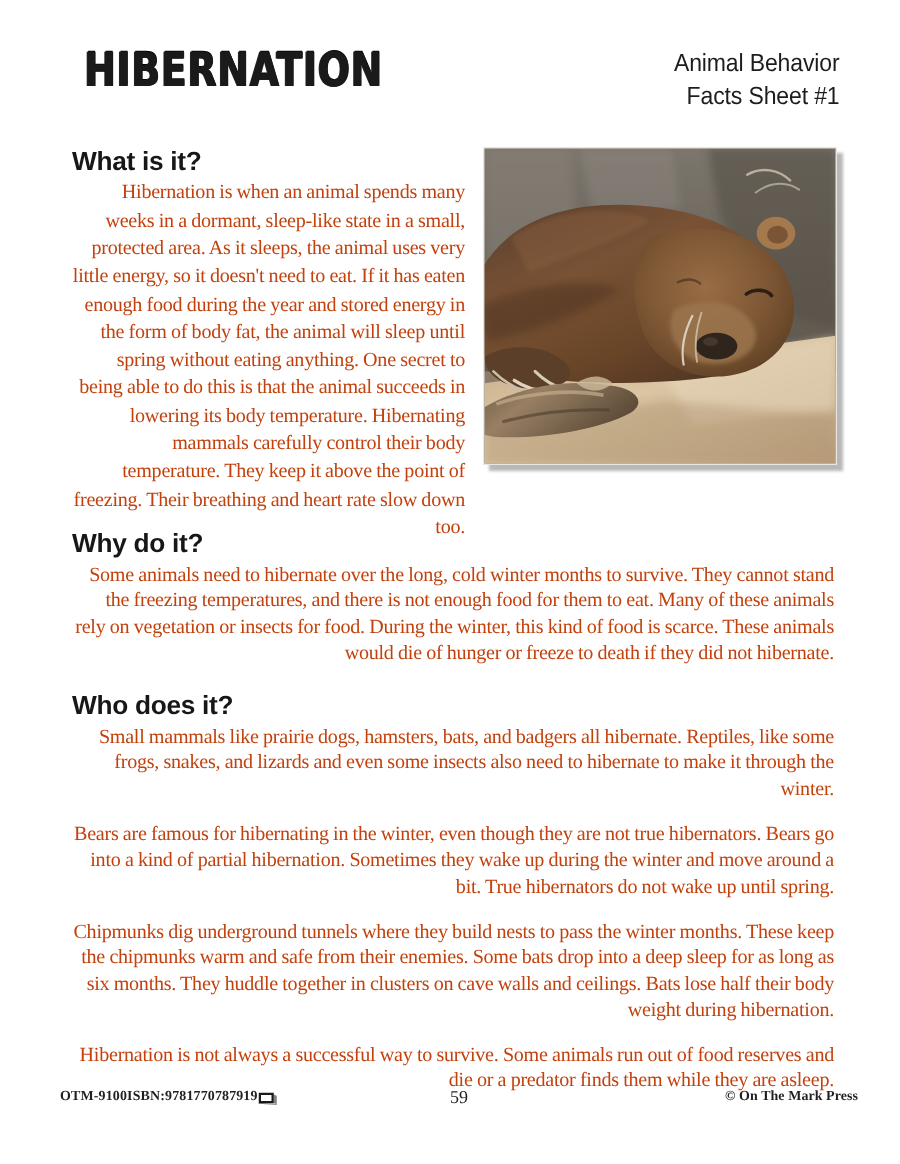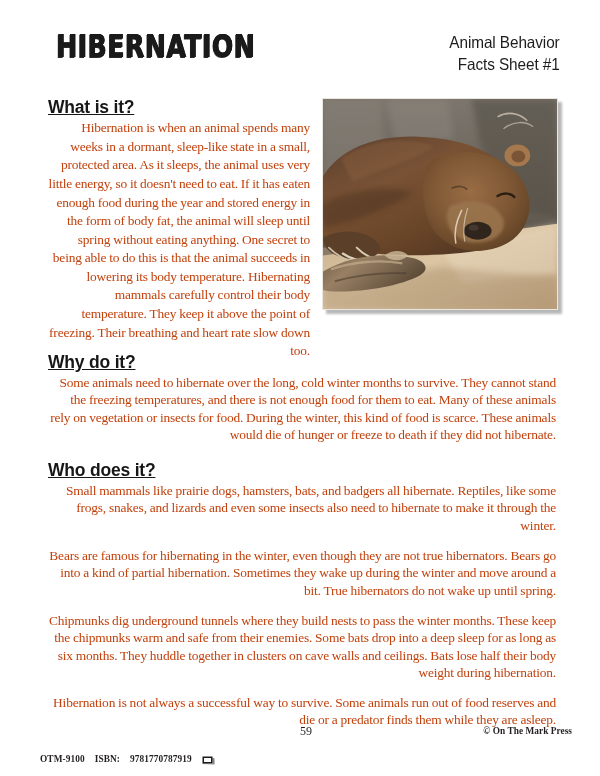--- a/index.html
+++ b/index.html
@@ -113,21 +113,20 @@
   .sec-who  { top: 460px; }
 
   h2.heading {
     margin: 0 0 2px 0;
     font-family: "Liberation Sans", sans-serif;
     font-size: 17.5px;
     font-weight: 700;
     color: #171717;
     letter-spacing: -0.2px;
     line-height: 1.15;
-    text-decoration: underline;
   }
   p.body {
     margin: 0;
     font-family: Liberation Serif, serif;
     font-size: 13.4px;
     line-height: 17.3px;
     color: #c2410c;
     letter-spacing: -0.17px;
     text-align: right;
     word-spacing: -0.25px;
@@ -150,22 +149,21 @@
     color: #231f20;
   }
   .footer-left {
     position: absolute;
     left: 0; top: 0;
     font-weight: 700;
     letter-spacing: 0.1px;
     white-space: nowrap;
     display: flex;
     align-items: flex-end;
-    gap: 10px;
-    margin-top: 28px;
+    gap: 0;
   }
   .footer-center {
     position: absolute;
     left: 0; right: 0; top: -2px;
     text-align: center;
     font-size: 12px;
     font-weight: 400;
     font-family: "Liberation Serif", serif;
   }
   .footer-right {

